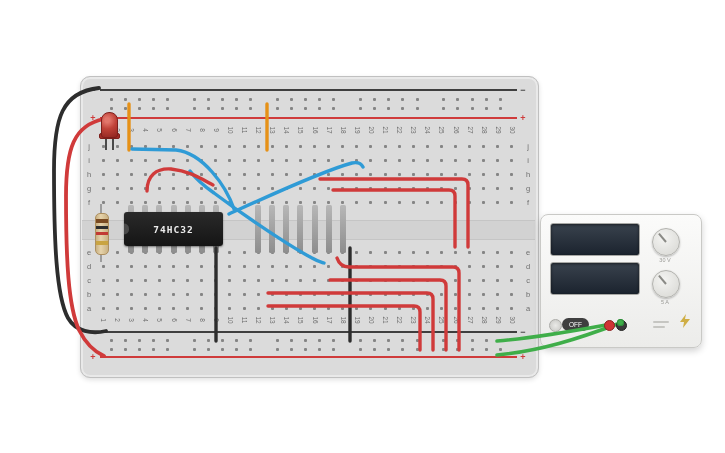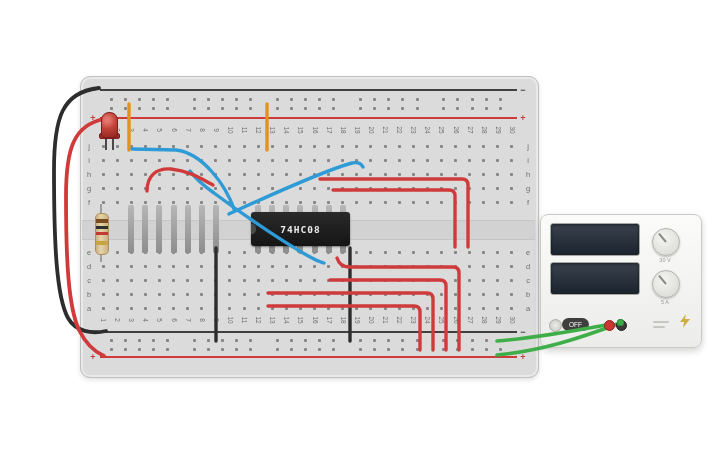--- a/index.html
+++ b/index.html
@@ -623,24 +623,24 @@
   <div class="term" style="left:604px;top:320px;background:#cf3434;border:1px solid #8e2222;"></div>
   <div class="term" style="left:616px;top:320px;background:#3a3a3a;border:1px solid #222222;"></div>
   <div class="termcap" style="left:617px;top:319px;"></div>
 <div class="pin" style="left: 128.2px;"></div>
     <div class="pin" style="left: 142.3px;"></div>
     <div class="pin" style="left: 156.4px;"></div>
     <div class="pin" style="left: 170.5px;"></div>
     <div class="pin" style="left: 184.6px;"></div>
     <div class="pin" style="left: 198.7px;"></div>
     <div class="pin" style="left: 212.8px;"></div>
+    <div class="ic" style="left: 124px; width: 99px;">
+      <div class="ic-notch"></div>
+      <div class="ic-label">74HC32</div>
+    </div>
     <div class="pin" style="left: 255.1px;"></div>
     <div class="pin" style="left: 269.2px;"></div>
     <div class="pin" style="left: 283.3px;"></div>
     <div class="pin" style="left: 297.4px;"></div>
     <div class="pin" style="left: 311.5px;"></div>
     <div class="pin" style="left: 325.6px;"></div>
     <div class="pin" style="left: 339.7px;"></div>
-    <div class="ic" style="left: 251px; width: 99px;">
-      <div class="ic-notch"></div>
-      <div class="ic-label">74HC08</div>
-    </div>
   </div>
 
 </body></html>

